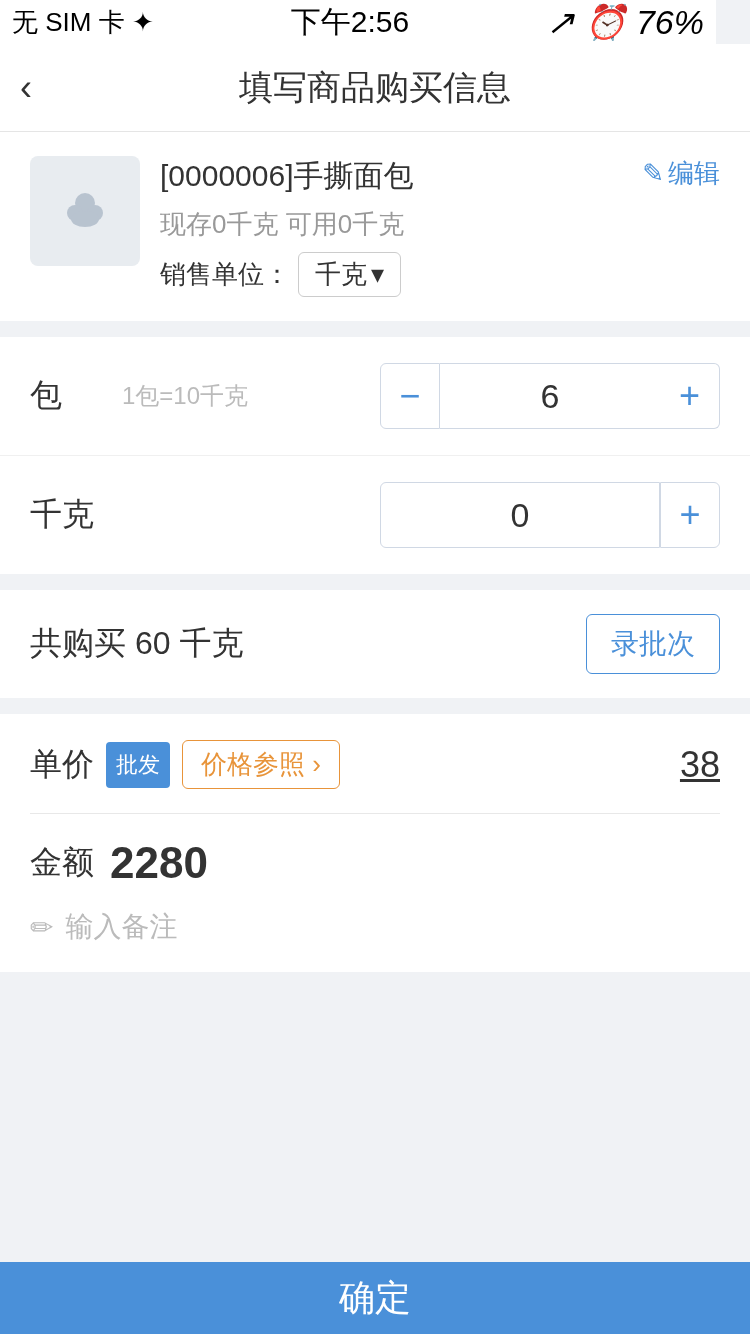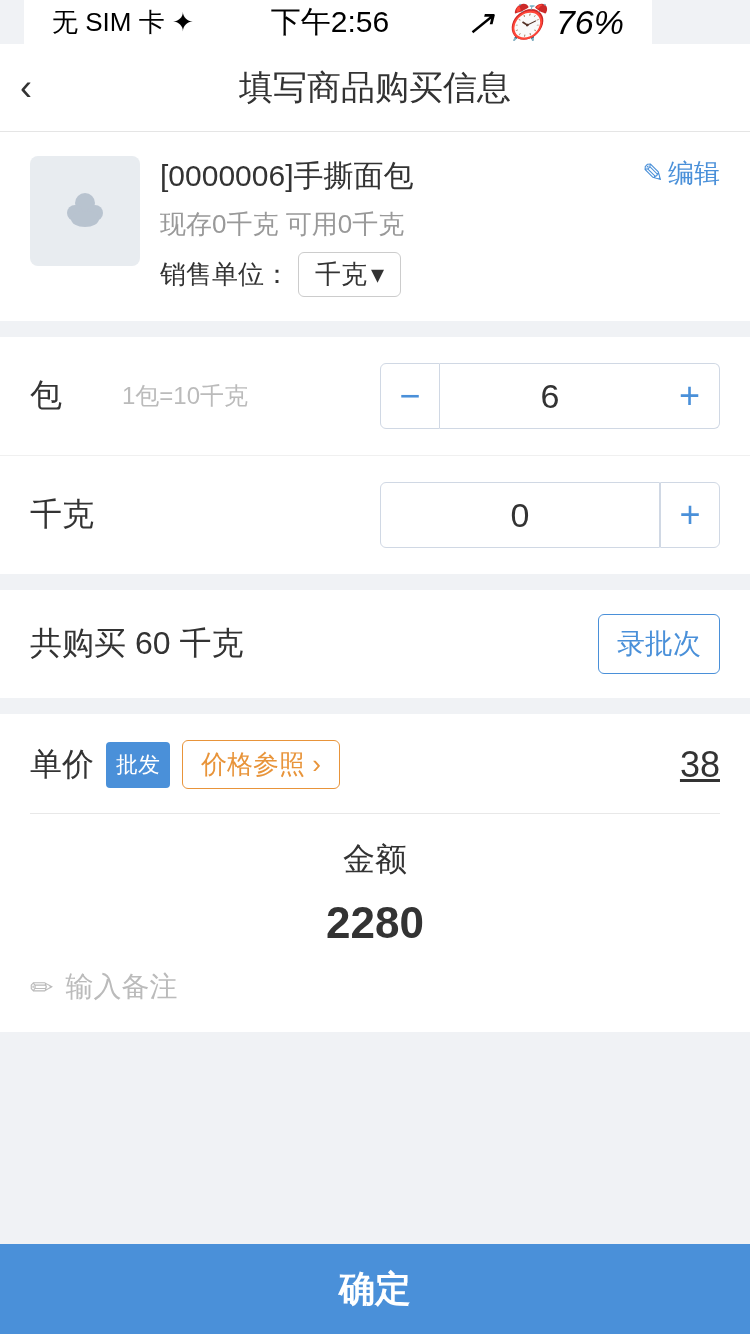--- a/index.html
+++ b/index.html
@@ -8,30 +8,29 @@
       width: 750px;
       min-height: 1334px;
       font-family: -apple-system, "PingFang SC", "Helvetica Neue", sans-serif;
       background: #f0f2f5;
       position: relative;
       overflow-x: hidden;
     }
 
     
     .status-bar {
-      width: 628px;
+      width: 716px;
       height: 44px;
       background: #fff;
       display: flex;
       align-items: center;
       justify-content: space-between;
-      padding: 0 28px;
+      padding: 0 12px;
       font-size: 28px;
       color: #000;
-      margin-left: 24px;
     }
     .status-left { font-size: 26px; }
     .status-center { font-size: 30px; font-weight: 500; }
     .status-right { display: flex; align-items: center; gap: 8px; font-size: 34px; font-style: italic; }
 
     
     .nav-bar {
       width: 750px;
       height: 88px;
       background: #fff;
@@ -200,21 +199,21 @@
       padding: 24px 30px;
       margin-bottom: 16px;
     }
     .summary-text {
       font-size: 32px;
       color: #333;
     }
     .batch-btn {
       border: 1px solid #4a90d9;
       border-radius: 6px;
-      padding: 10px 18px;
+      padding: 10px 24px;
       font-size: 28px;
       color: #4a90d9;
       background: #fff;
       cursor: pointer;
     }
 
     
     .price-section {
       background: #fff;
       padding: 26px 30px;
@@ -256,48 +255,46 @@
       font-size: 36px;
       color: #333;
       font-weight: 500;
       text-decoration: underline;
     }
     .amount-row {
       display: flex;
       align-items: center;
       gap: 16px;
       margin-bottom: 20px;
-      flex-direction: column;
     }
     .amount-label { font-size: 32px; color: #333; }
     .amount-value { font-size: 44px; color: #333; font-weight: 600; }
     .note-row {
       display: flex;
       align-items: center;
       gap: 12px;
       color: #bbb;
       font-size: 28px;
     }
 
     
     .confirm-btn {
       position: fixed;
       bottom: 0;
       left: 0;
       width: 750px;
-      height: 90px;
+      height: 72px;
       background: #4a90d9;
       color: #fff;
       font-size: 36px;
       display: flex;
       align-items: center;
       justify-content: center;
       cursor: pointer;
       border: none;
-      font-weight: bold;
     }
 
     .spacer { height: 90px; }
   </style>
 </head>
 <body>
 
 <div class="status-bar">
   <span class="status-left">无 SIM 卡 ✦</span>
   <span class="status-center">下午2:56</span>

